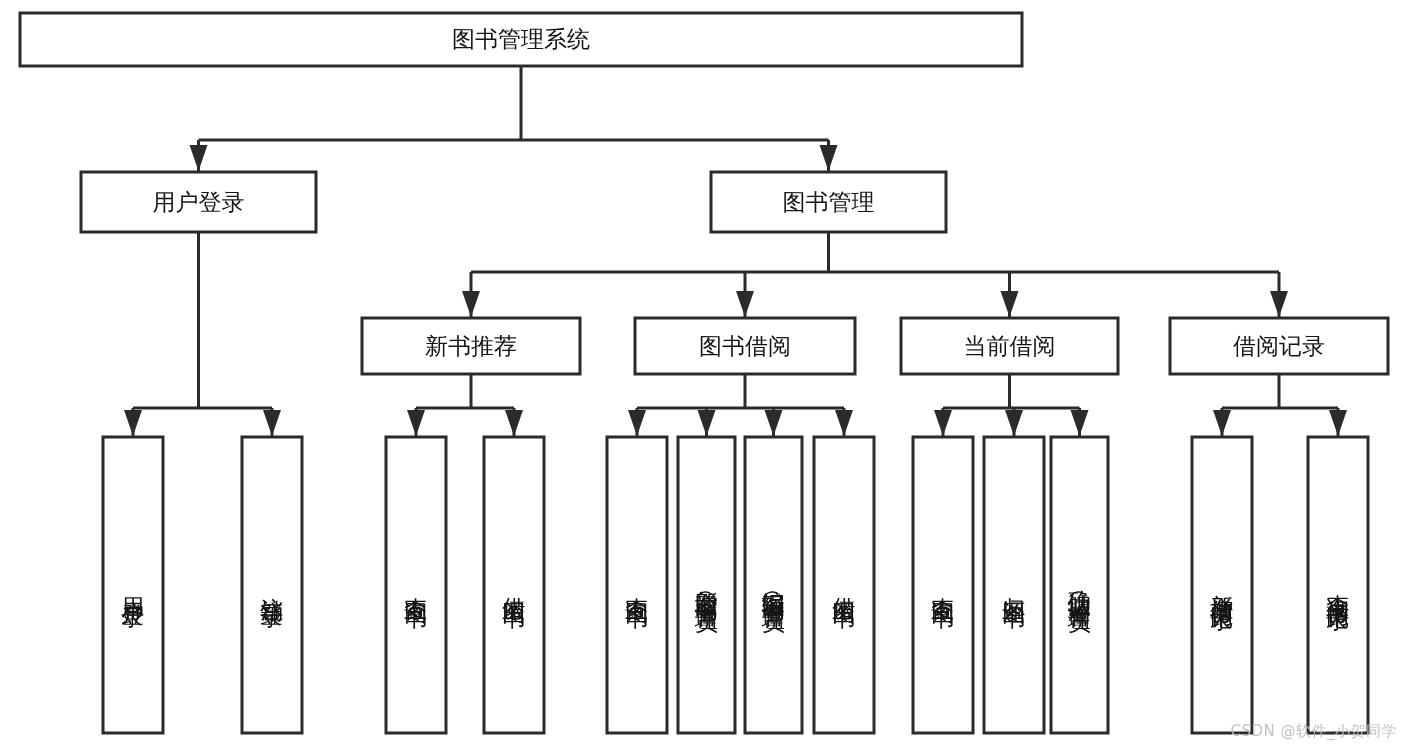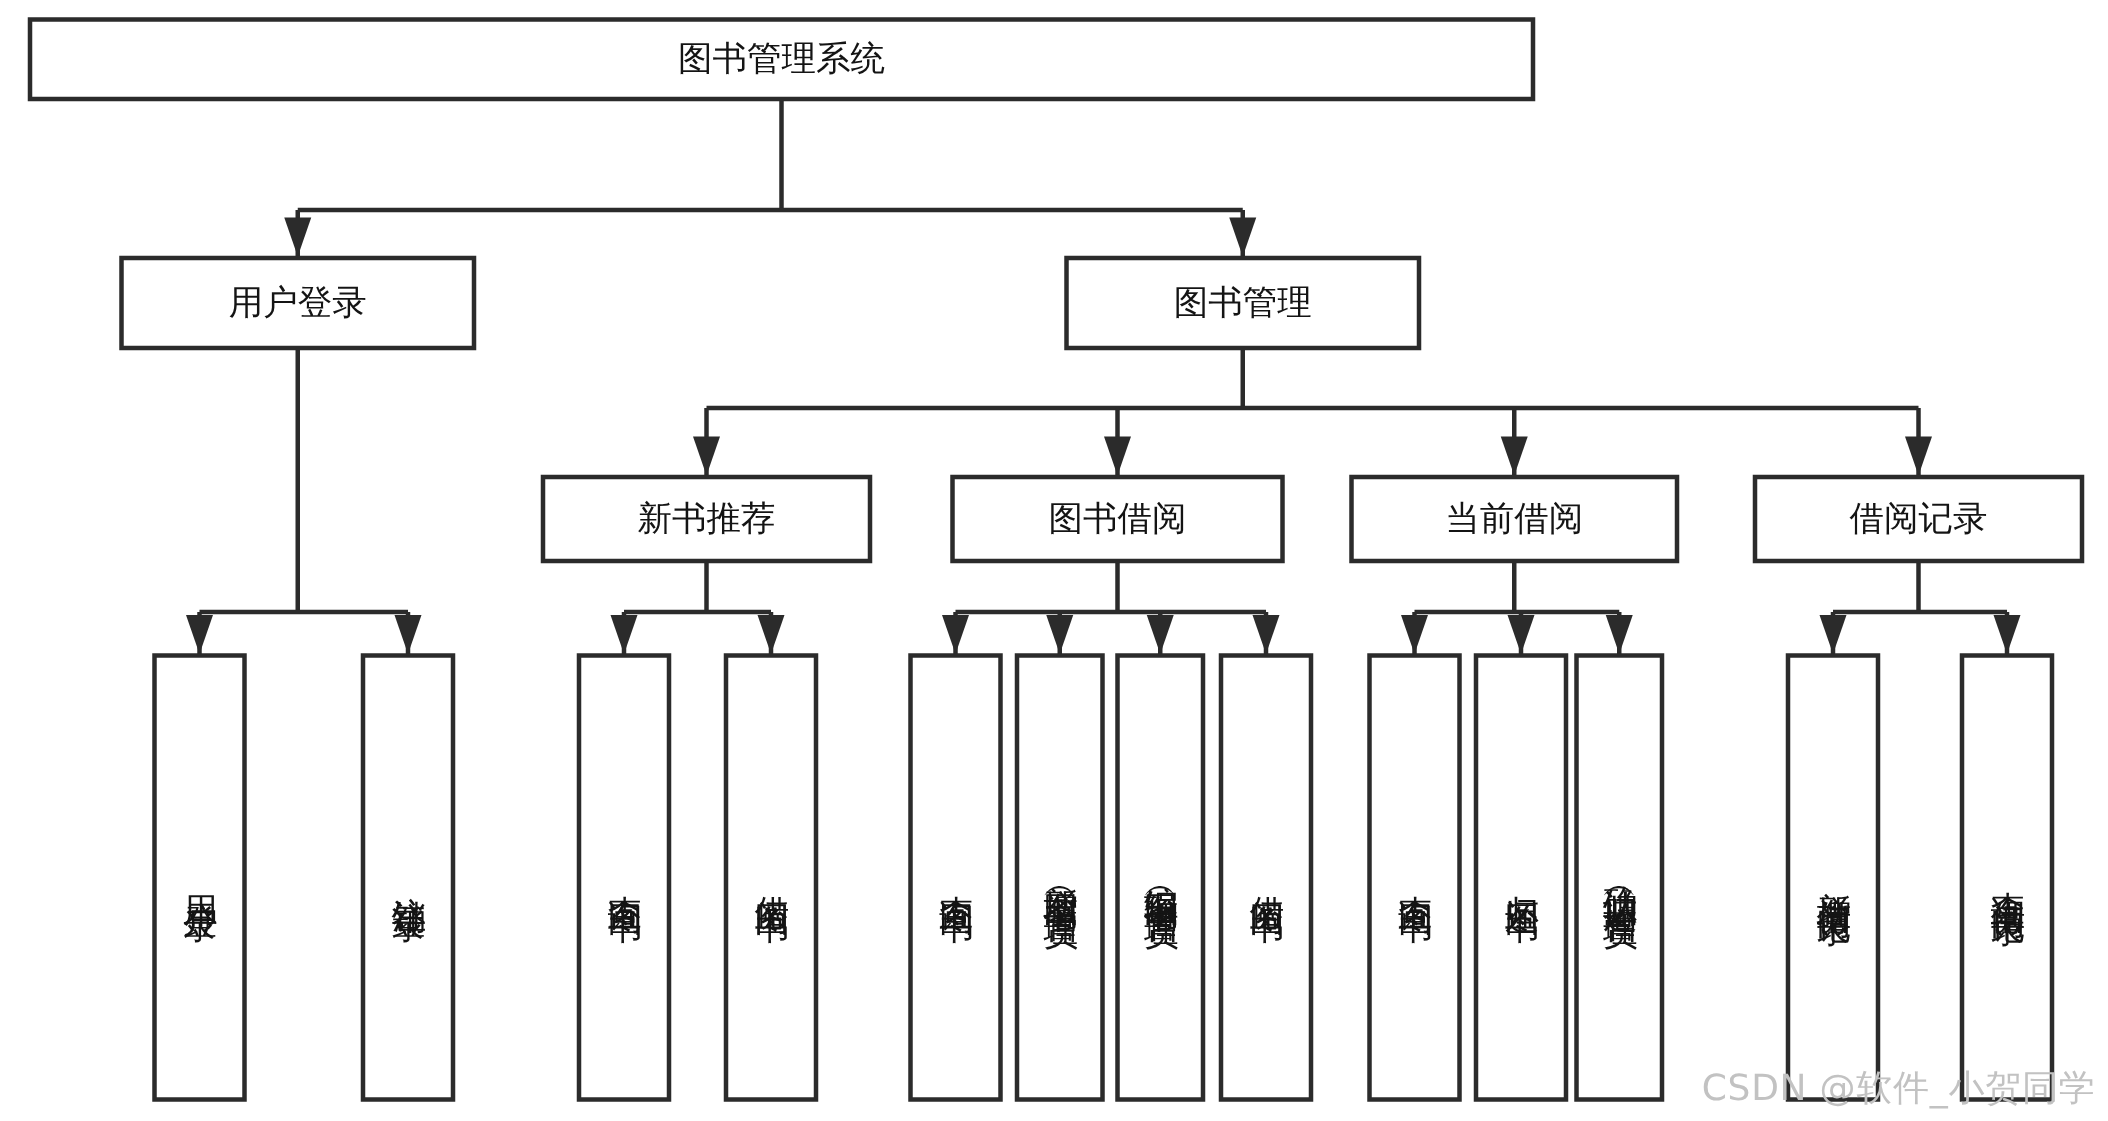--- a/index.html
+++ b/index.html
@@ -67,21 +67,21 @@
     line-height: 1.32;
     letter-spacing: 3px;
     color: #141414;
     white-space: nowrap;
   }
   .watermark {
     position: absolute;
     right: 8px;
     bottom: 6px;
     font-family: "DejaVu Sans", "Liberation Sans", sans-serif;
-    font-size: 24px;
+    font-size: 15px;
     color: #c2c2c2;
     letter-spacing: 0.5px;
     white-space: nowrap;
   }
 </style>
 </head>
 <body>
 
 <div id="diagram-root">
 

